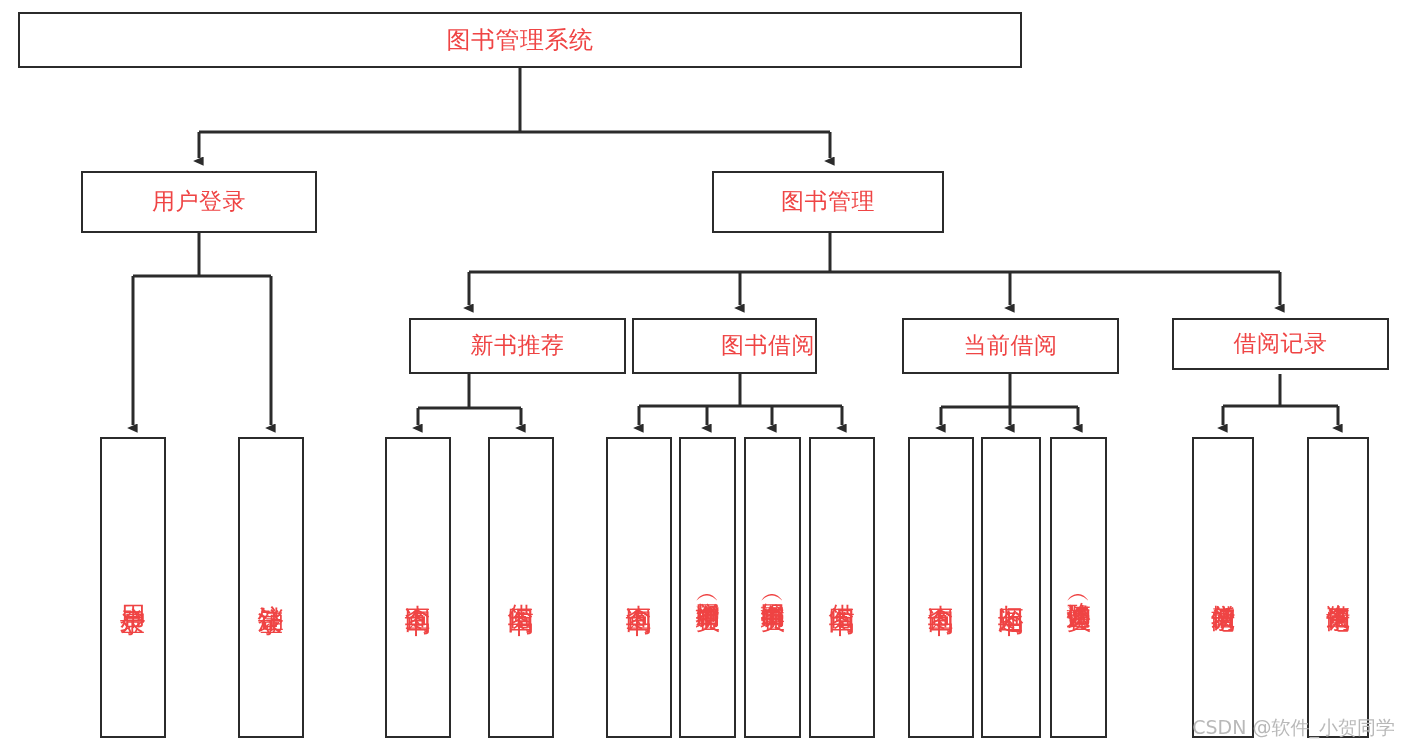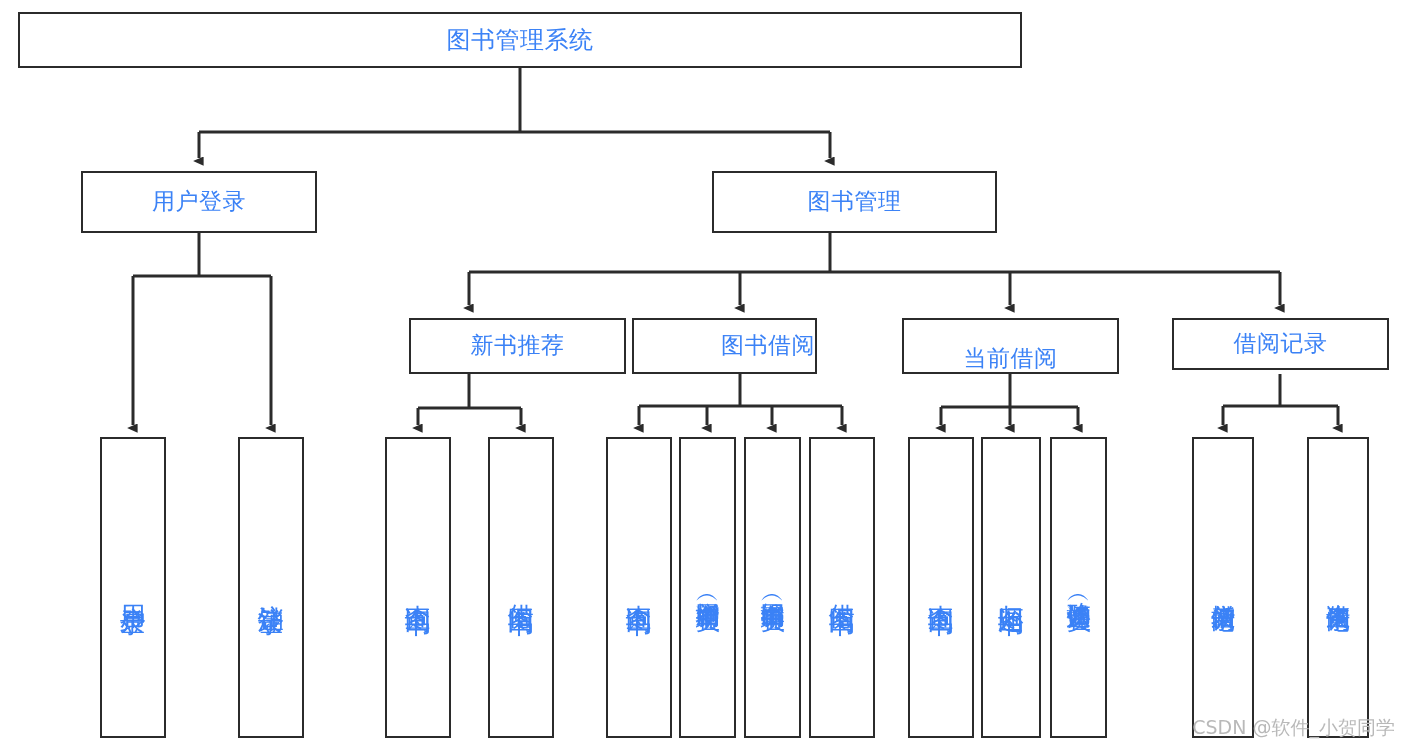--- a/index.html
+++ b/index.html
@@ -24,21 +24,21 @@
     pointer-events: none;
   }
   .node {
     position: absolute;
     box-sizing: border-box;
     border: 2px solid #2b2b2b;
     background: #ffffff;
     display: flex;
     align-items: center;
     justify-content: center;
-    color: #3b82f6;
+    color: #ef4444;
   }
   .node .lbl {
     display: block;
     text-align: center;
     line-height: 1.12;
     letter-spacing: 0.5px;
   }
   
   .node.horiz .lbl {
     font-size: 23px;
@@ -130,33 +130,33 @@
   </svg>
 
   <div class="node horiz root" style="left:18px; top:12px; width:1004px; height:56px;">
     <span class="lbl">图书管理系统</span>
   </div>
 
   <div class="node horiz" style="left:81px; top:171px; width:236px; height:62px;">
     <span class="lbl">用户登录</span>
   </div>
 
-  <div class="node horiz" style="left:712px; top:171px; width:285px; height:62px;">
+  <div class="node horiz" style="left:712px; top:171px; width:232px; height:62px;">
     <span class="lbl">图书管理</span>
   </div>
 
   <div class="node horiz" style="left:361px; top:318px; width:217px; height:56px;margin-left:48px;">
     <span class="lbl">新书推荐</span>
   </div>
 
   <div class="node horiz" style="left:632px; top:318px; width:185px; height:56px;justify-content:flex-end;">
     <span class="lbl">图书借阅</span>
   </div>
 
-  <div class="node horiz" style="left:902px; top:318px; width:217px; height:56px;align-items:flex-end;">
+  <div class="node horiz" style="left:902px; top:318px; width:217px; height:56px;">
     <span class="lbl">当前借阅</span>
   </div>
 
   <div class="node horiz" style="left:1172px; top:318px; width:217px; height:52px;">
     <span class="lbl">借阅记录</span>
   </div>
 
   <div class="node vert" style="left:100px; top:437px; width:66px; height:301px;">
     <span class="lbl">用户登录</span>
   </div>

